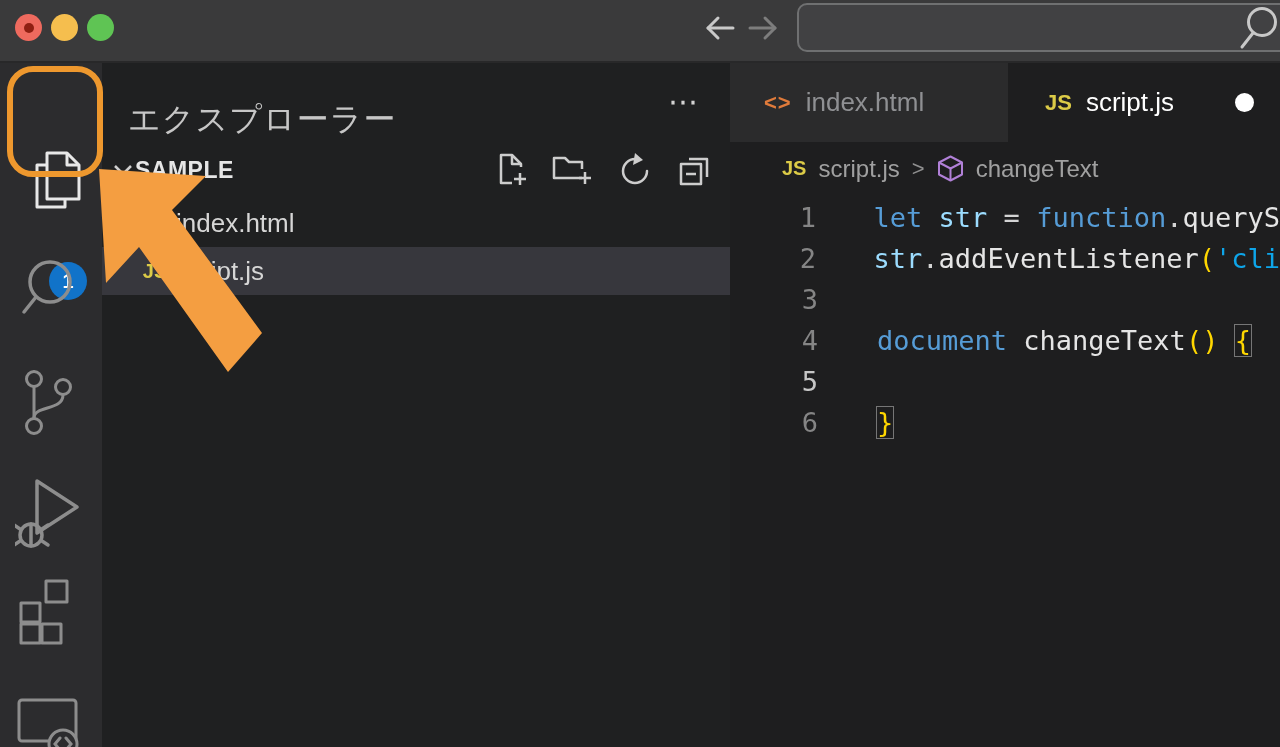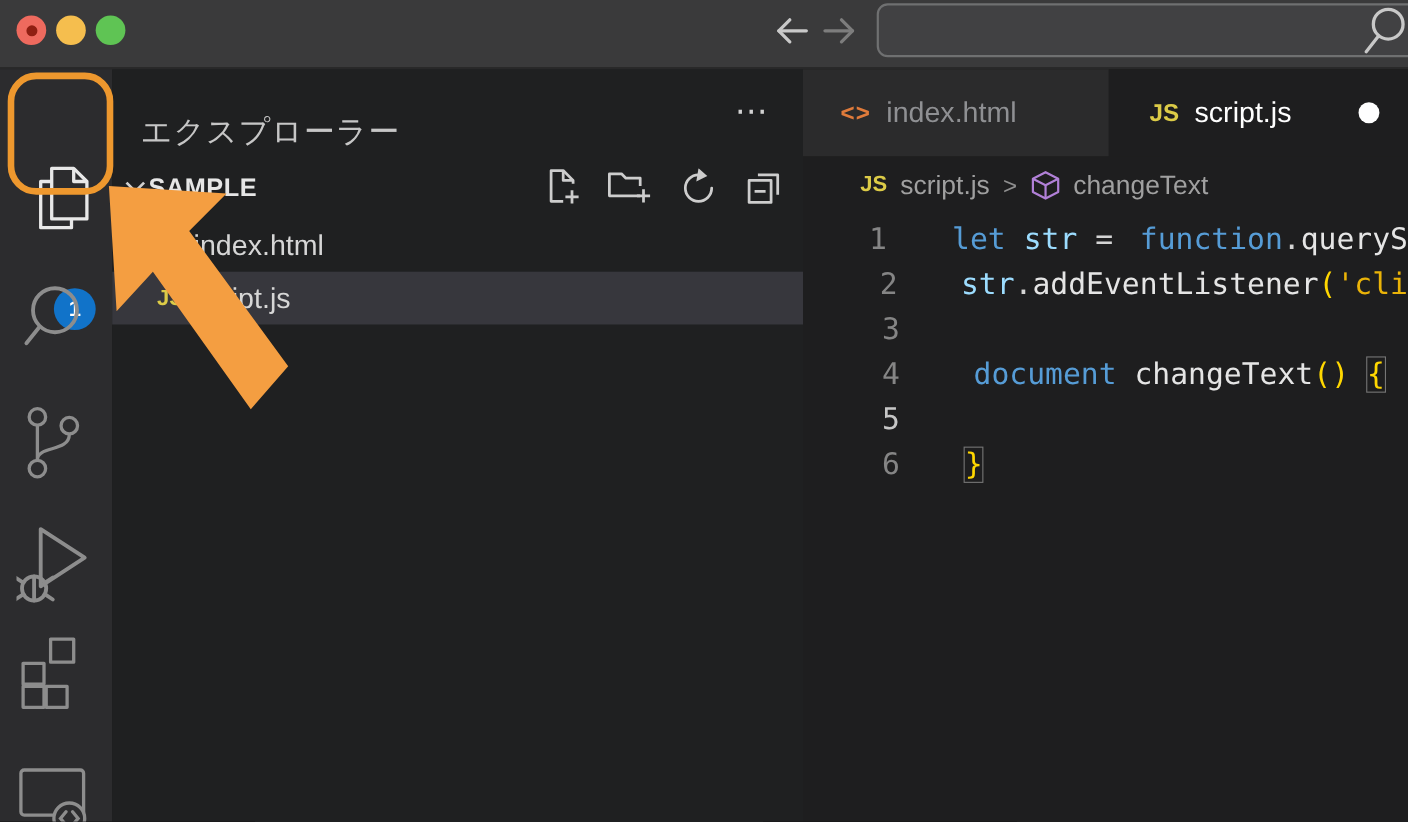--- a/index.html
+++ b/index.html
@@ -29,21 +29,21 @@
   .badge{position:absolute;left:49px;top:119px;width:38px;height:38px;border-radius:50%;
          background:#1173c9;color:#fff;font-size:20px;font-weight:bold;
          text-align:center;line-height:38px;}
   .hl-box{position:absolute;left:7px;top:66px;width:96px;height:111px;
           border:6px solid #ee982e;border-radius:26px;z-index:6;pointer-events:none;}
   .arrow-overlay{position:absolute;left:0;top:0;z-index:7;pointer-events:none;}
 
   
   .sidebar{position:absolute;left:102px;top:63px;width:628px;height:684px;background:#1f2021;}
   .sb-header{height:78px;display:flex;align-items:center;padding:0 30px 0 26px;}
-  .sb-title{flex:1;color:#c6c6c6;font-size:28px;letter-spacing:1px;margin-top:36px;}
+  .sb-title{flex:1;color:#c6c6c6;font-size:32px;letter-spacing:1px;margin-top:36px;}
   .sb-more{color:#d2d2d2;font-size:30px;letter-spacing:2px;line-height:20px;cursor:default;}
   .sb-section{height:58px;display:flex;align-items:center;padding:0 18px 0 10px;}
   .sec-name{color:#e6e6e6;font-size:23px;font-weight:bold;letter-spacing:.5px;margin-left:1px;flex:1;}
   .sec-actions{display:flex;align-items:center;gap:25px;}
   .row{height:48px;display:flex;align-items:center;padding-left:38px;}
   .row.selected{background:#37373d;}
   .file-ico{width:30px;margin-right:6px;text-align:center;}
   .ico-html{color:#e07b3b;font-weight:bold;font-size:22px;letter-spacing:1px;}
   .ico-js{color:#dccb47;font-weight:bold;font-size:20px;}
   .file-label{color:#d6d6d6;font-size:26px;}
@@ -63,22 +63,22 @@
 
   .code-area{position:relative;padding-top:2px;font-family:"DejaVu Sans Mono",monospace;
              font-size:27px;line-height:41px;}
   .line{display:flex;height:41px;}
   .ln{width:88px;text-align:right;color:#858585;}
   .line.cur .ln{color:#c6c6c6;}
   .spacer{width:59px;}
   .codetxt{position:relative;flex:1;white-space:pre;color:#d4d4d4;}
   .line.cur .codetxt::before{content:"";position:absolute;inset:0;
         border:1px solid #414347;background:rgba(255,255,255,0.035);pointer-events:none;}
-  .tk-kw{color:#569cd6;margin-left:8px;} .tk-var{color:#9cdcfe;} .tk-fn{color:#e5e5e5;}
-  .tk-st{color:#eab308;} .tk-au{color:#ffd700;} .tk-df{color:#d4d4d4;}
+  .tk-kw{color:#569cd6;} .tk-var{color:#9cdcfe;} .tk-fn{color:#e5e5e5;}
+  .tk-st{color:#0ea5e9;} .tk-au{color:#ffd700;} .tk-df{color:#d4d4d4;}
   .boxed{outline:1px solid #767676;}
 
   svg{display:block;}
 </style>
 </head>
 <body>
 
 <div class="stage">
 
   <div class="titlebar">

